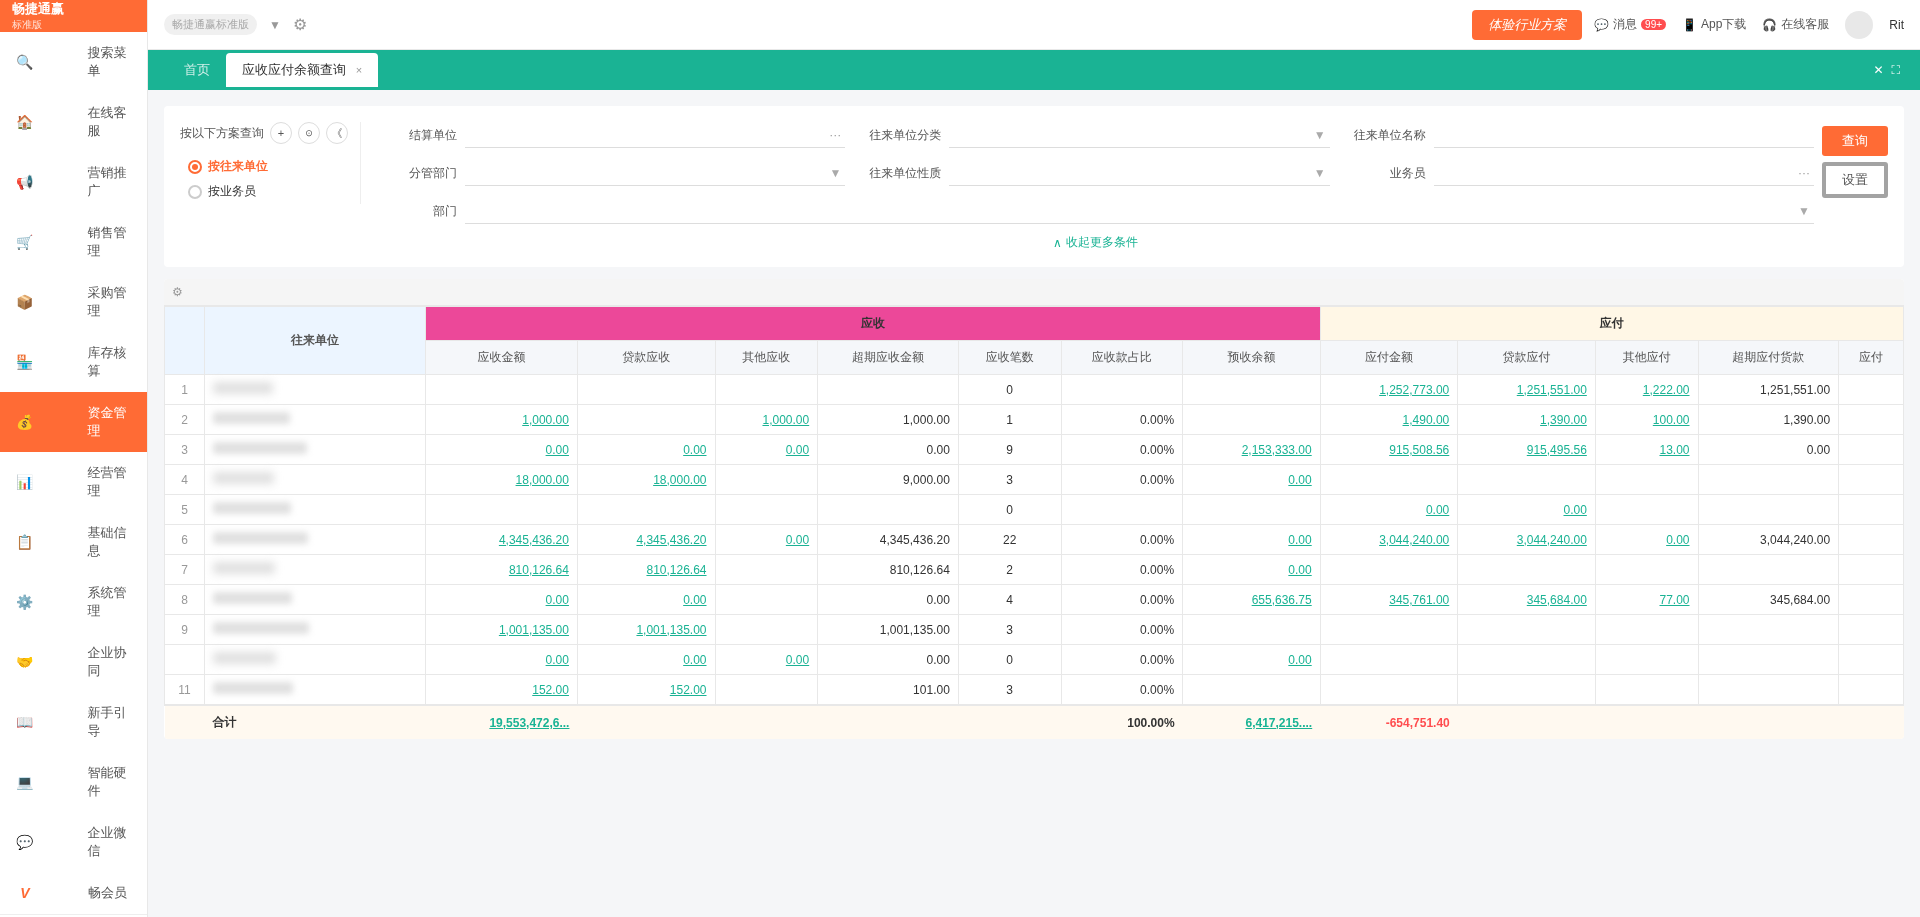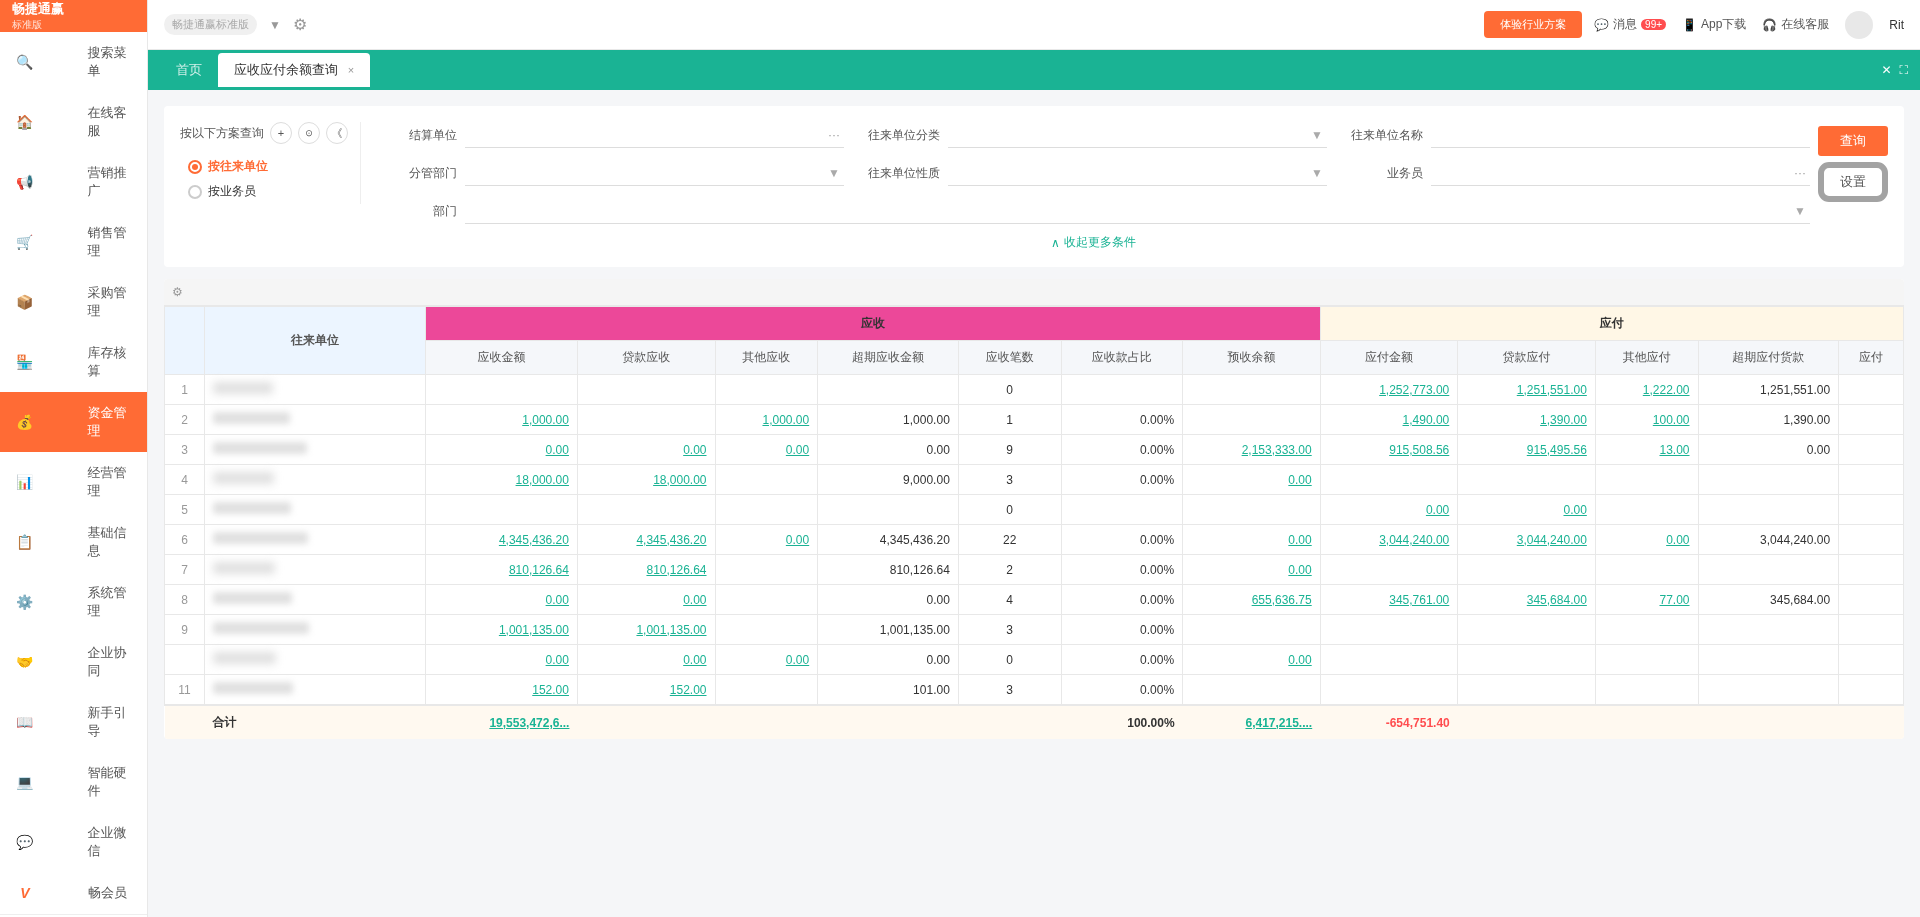--- a/index.html
+++ b/index.html
@@ -19,28 +19,28 @@
     .sidebar-item .label { font-size: 13px; margin-left: 46px; }
     .sidebar-bottom { margin-top: auto; border-top: 1px solid #eee; display: flex; padding: 10px; gap: 8px; align-items: center; }
 
     
     .main-area { flex: 1; display: flex; flex-direction: column; overflow: hidden; }
 
     
     .top-bar { height: 50px; background: #fff; display: flex; align-items: center; padding: 0 16px; border-bottom: 1px solid #e8e8e8; gap: 12px; flex-shrink: 0; }
     .top-bar-title { color: #999; font-size: 12px; background: #f5f5f5; padding: 2px 8px; border-radius: 2px; }
     .top-bar-spacer { flex: 1; }
-    .top-btn-orange { background: #ff6b35; color: #fff; border: none; padding: 6px 16px; border-radius: 4px; cursor: pointer; font-size: 11px; }
+    .top-btn-orange { background: #ff6b35; color: #fff; border: none; padding: 6px 16px; border-radius: 4px; cursor: pointer; font-size: 13px; font-style: italic; }
     .top-bar-icons { display: flex; align-items: center; gap: 16px; color: #555; font-size: 12px; }
     .top-bar-icon { display: flex; align-items: center; gap: 4px; cursor: pointer; }
     .badge { background: #ff4d4f; color: #fff; border-radius: 10px; padding: 0 4px; font-size: 10px; }
     .user-avatar { width: 28px; height: 28px; background: #e8e8e8; border-radius: 50%; }
 
     
-    .tabs-bar { background: #1ab394; height: 40px; display: flex; align-items: center; padding: 0 12px; gap: 0; flex-shrink: 0; }
+    .tabs-bar { background: #1ab394; height: 40px; display: flex; align-items: center; padding: 0 20px; gap: 0; flex-shrink: 0; }
     .tab { padding: 8px 16px; color: rgba(255,255,255,0.8); cursor: pointer; font-size: 13px; }
     .tab.active { background: #fff; color: #333; border-radius: 4px 4px 0 0; }
     .tab-close { margin-left: 6px; color: #999; font-size: 11px; cursor: pointer; }
     .tabs-right { margin-left: auto; display: flex; gap: 8px; color: #fff; }
 
     
     .page-content { flex: 1; overflow: auto; padding: 16px; background: #f5f6f8; }
 
     
     .page-header { display: flex; align-items: center; justify-content: space-between; margin-bottom: 12px; }
@@ -61,21 +61,21 @@
     .form-row { display: flex; align-items: center; gap: 16px; }
     .form-field { display: flex; align-items: center; gap: 8px; flex: 1; }
     .form-field-label { color: #555; font-size: 12px; white-space: nowrap; width: 80px; text-align: right; }
     .form-field-input { flex: 1; border: none; border-bottom: 1px solid #ddd; padding: 4px 4px; font-size: 12px; color: #333; display: flex; align-items: center; justify-content: space-between; min-width: 160px; }
     .form-field-input .dots { color: #999; }
     .collapse-btn { display: flex; align-items: center; gap: 4px; color: #1ab394; cursor: pointer; font-size: 12px; margin-top: 8px; justify-content: center; }
 
     
     .query-buttons { display: flex; flex-direction: column; gap: 6px; margin-left: 8px; align-self: flex-start; margin-top: 4px; }
     .btn-query { background: #ff6b35; color: #fff; border: none; padding: 6px 20px; border-radius: 3px; cursor: pointer; font-size: 13px; }
-    .btn-setting { background: #fff; color: #555; border: 6px solid #a3a3a3; padding: 5px 16px; border-radius: 11px; cursor: pointer; font-size: 13px; }
+    .btn-setting { background: #fff; color: #555; border: 4px solid #a3a3a3; padding: 5px 16px; border-radius: 3px; cursor: pointer; font-size: 13px; }
 
     
     .table-container { background: #fff; border-radius: 4px; overflow: hidden; }
     .table-header { background: #f5f5f5; display: flex; align-items: center; padding: 6px 8px; border-bottom: 1px solid #e8e8e8; }
     .settings-icon { color: #999; cursor: pointer; }
     table { width: 100%; border-collapse: collapse; font-size: 12px; }
     thead tr th { background: #f5f7fa; padding: 8px 8px; text-align: center; border: 1px solid #e8e8e8; white-space: nowrap; font-weight: normal; color: #555; }
     thead tr.group-header th { background: #ecf5ff; font-weight: bold; }
     tbody tr td { padding: 7px 8px; border: 1px solid #e8e8e8; text-align: center; white-space: nowrap; }
     tbody tr td.text-link { color: #1ab394; text-decoration: underline; cursor: pointer; }

